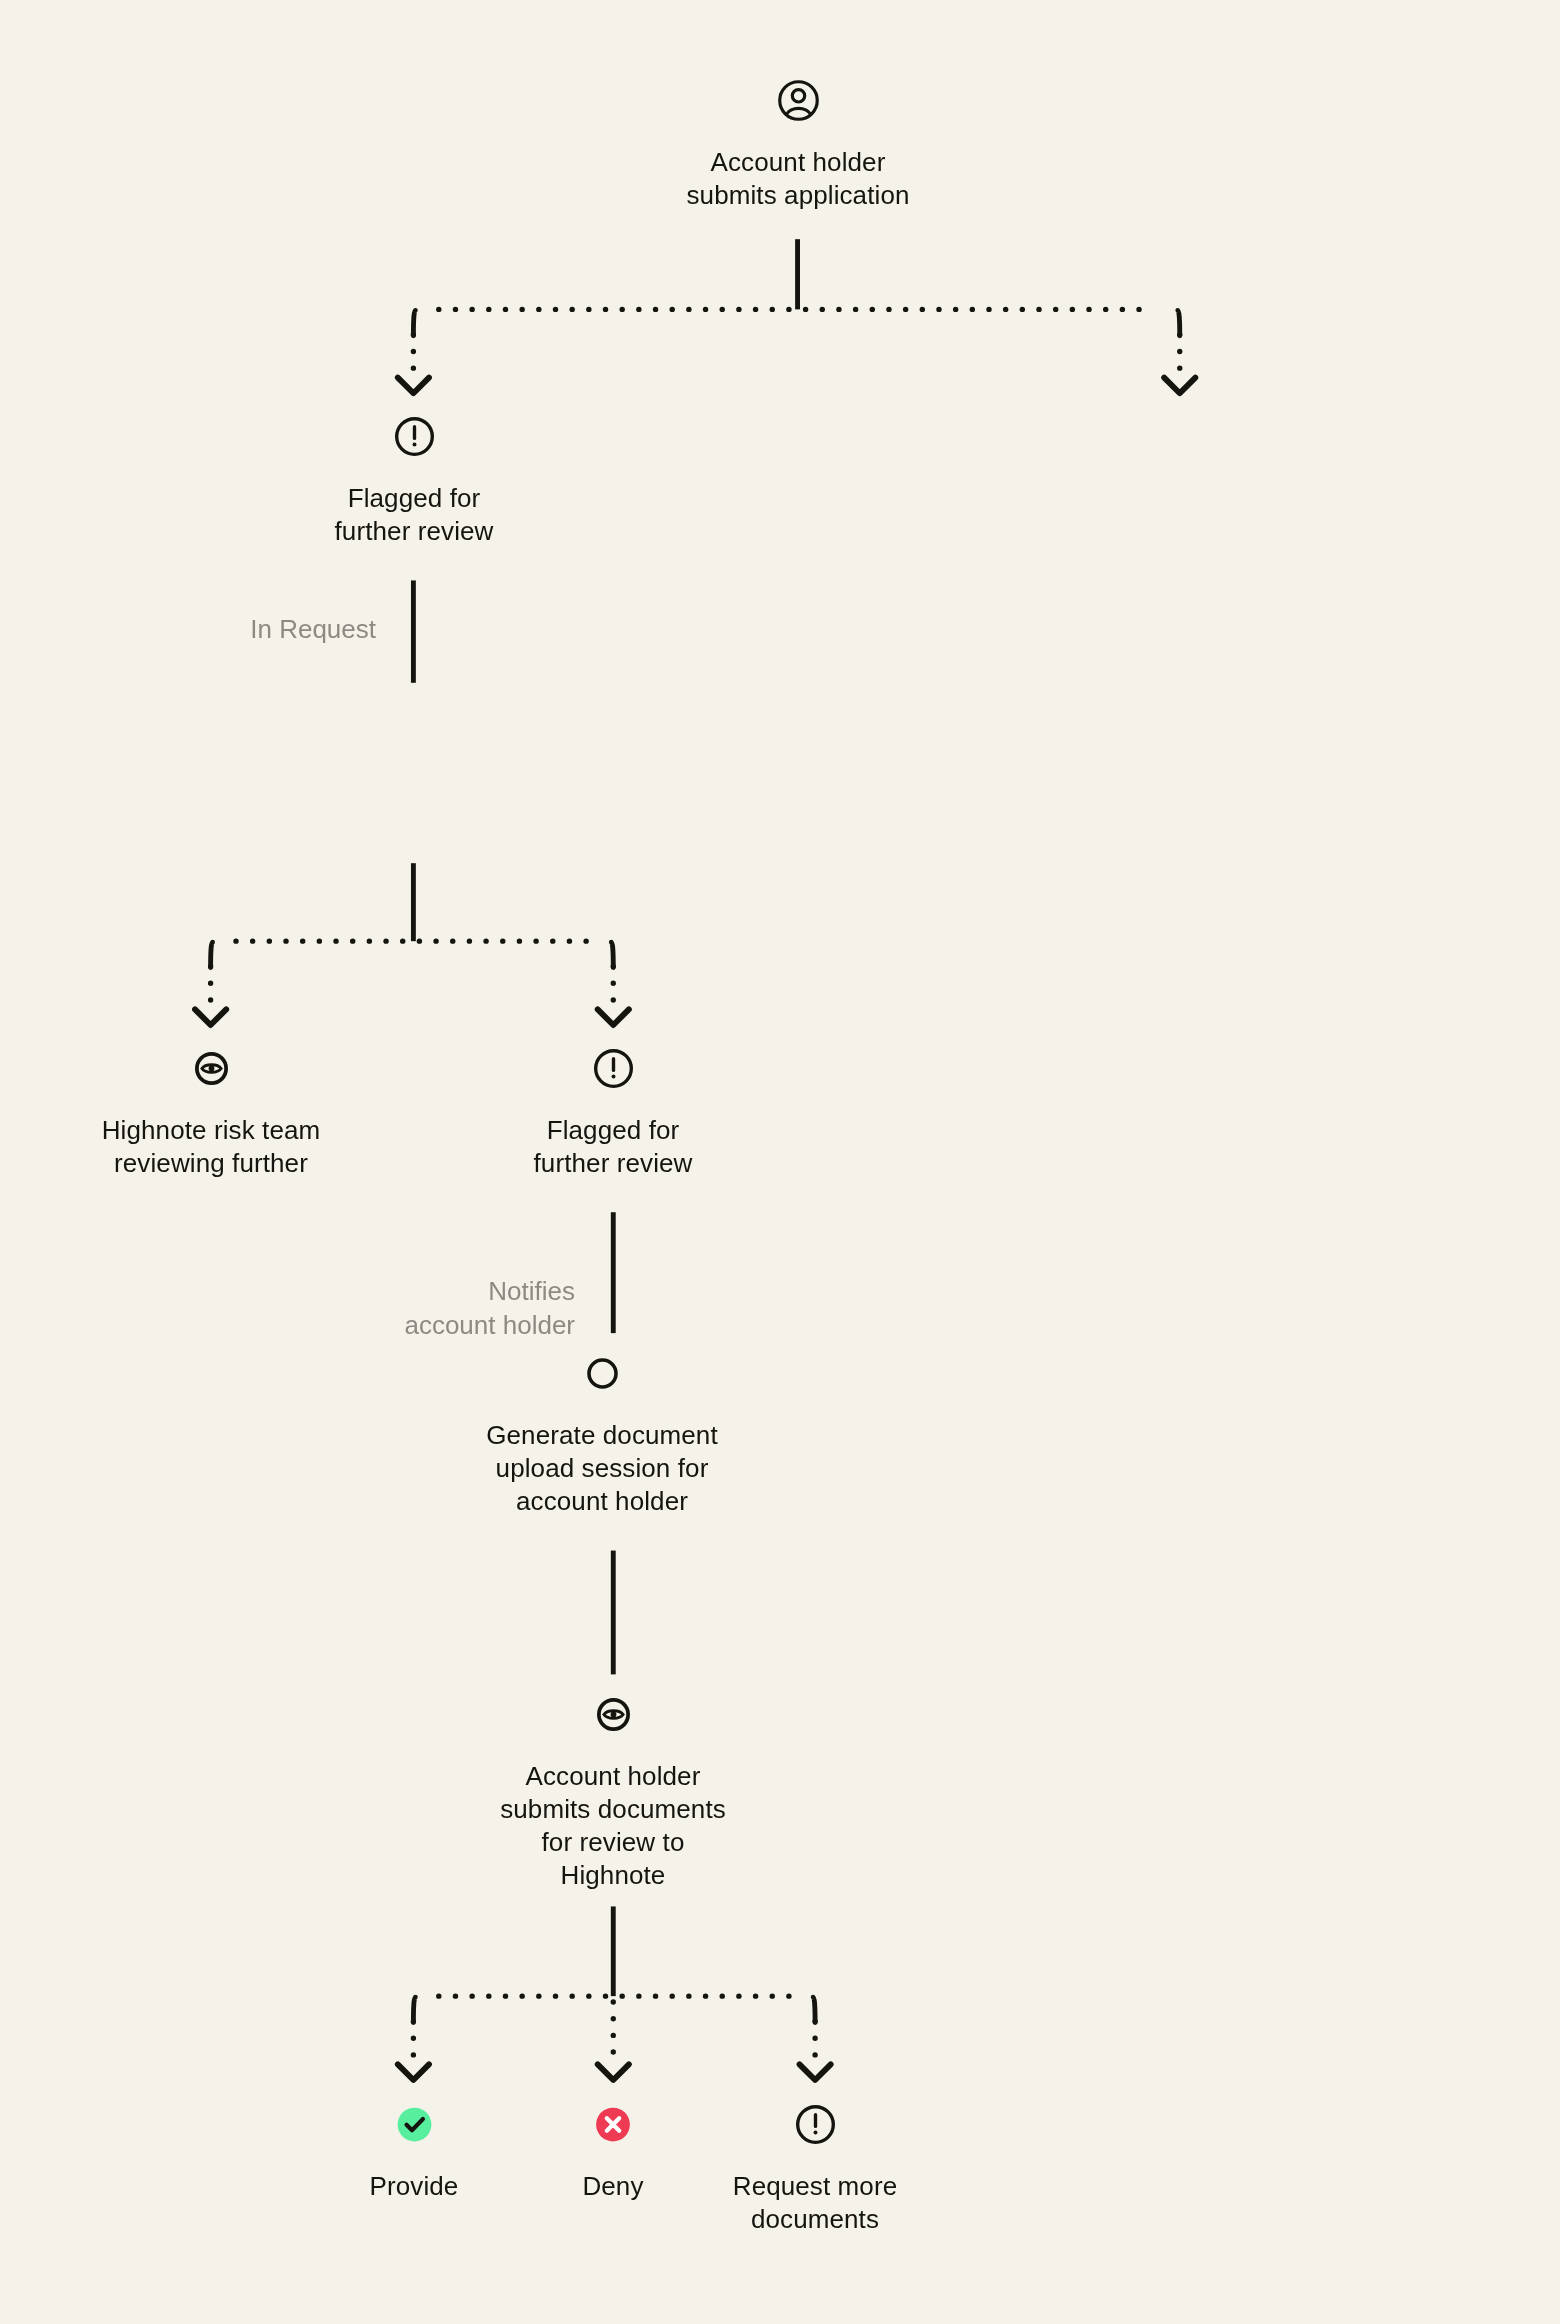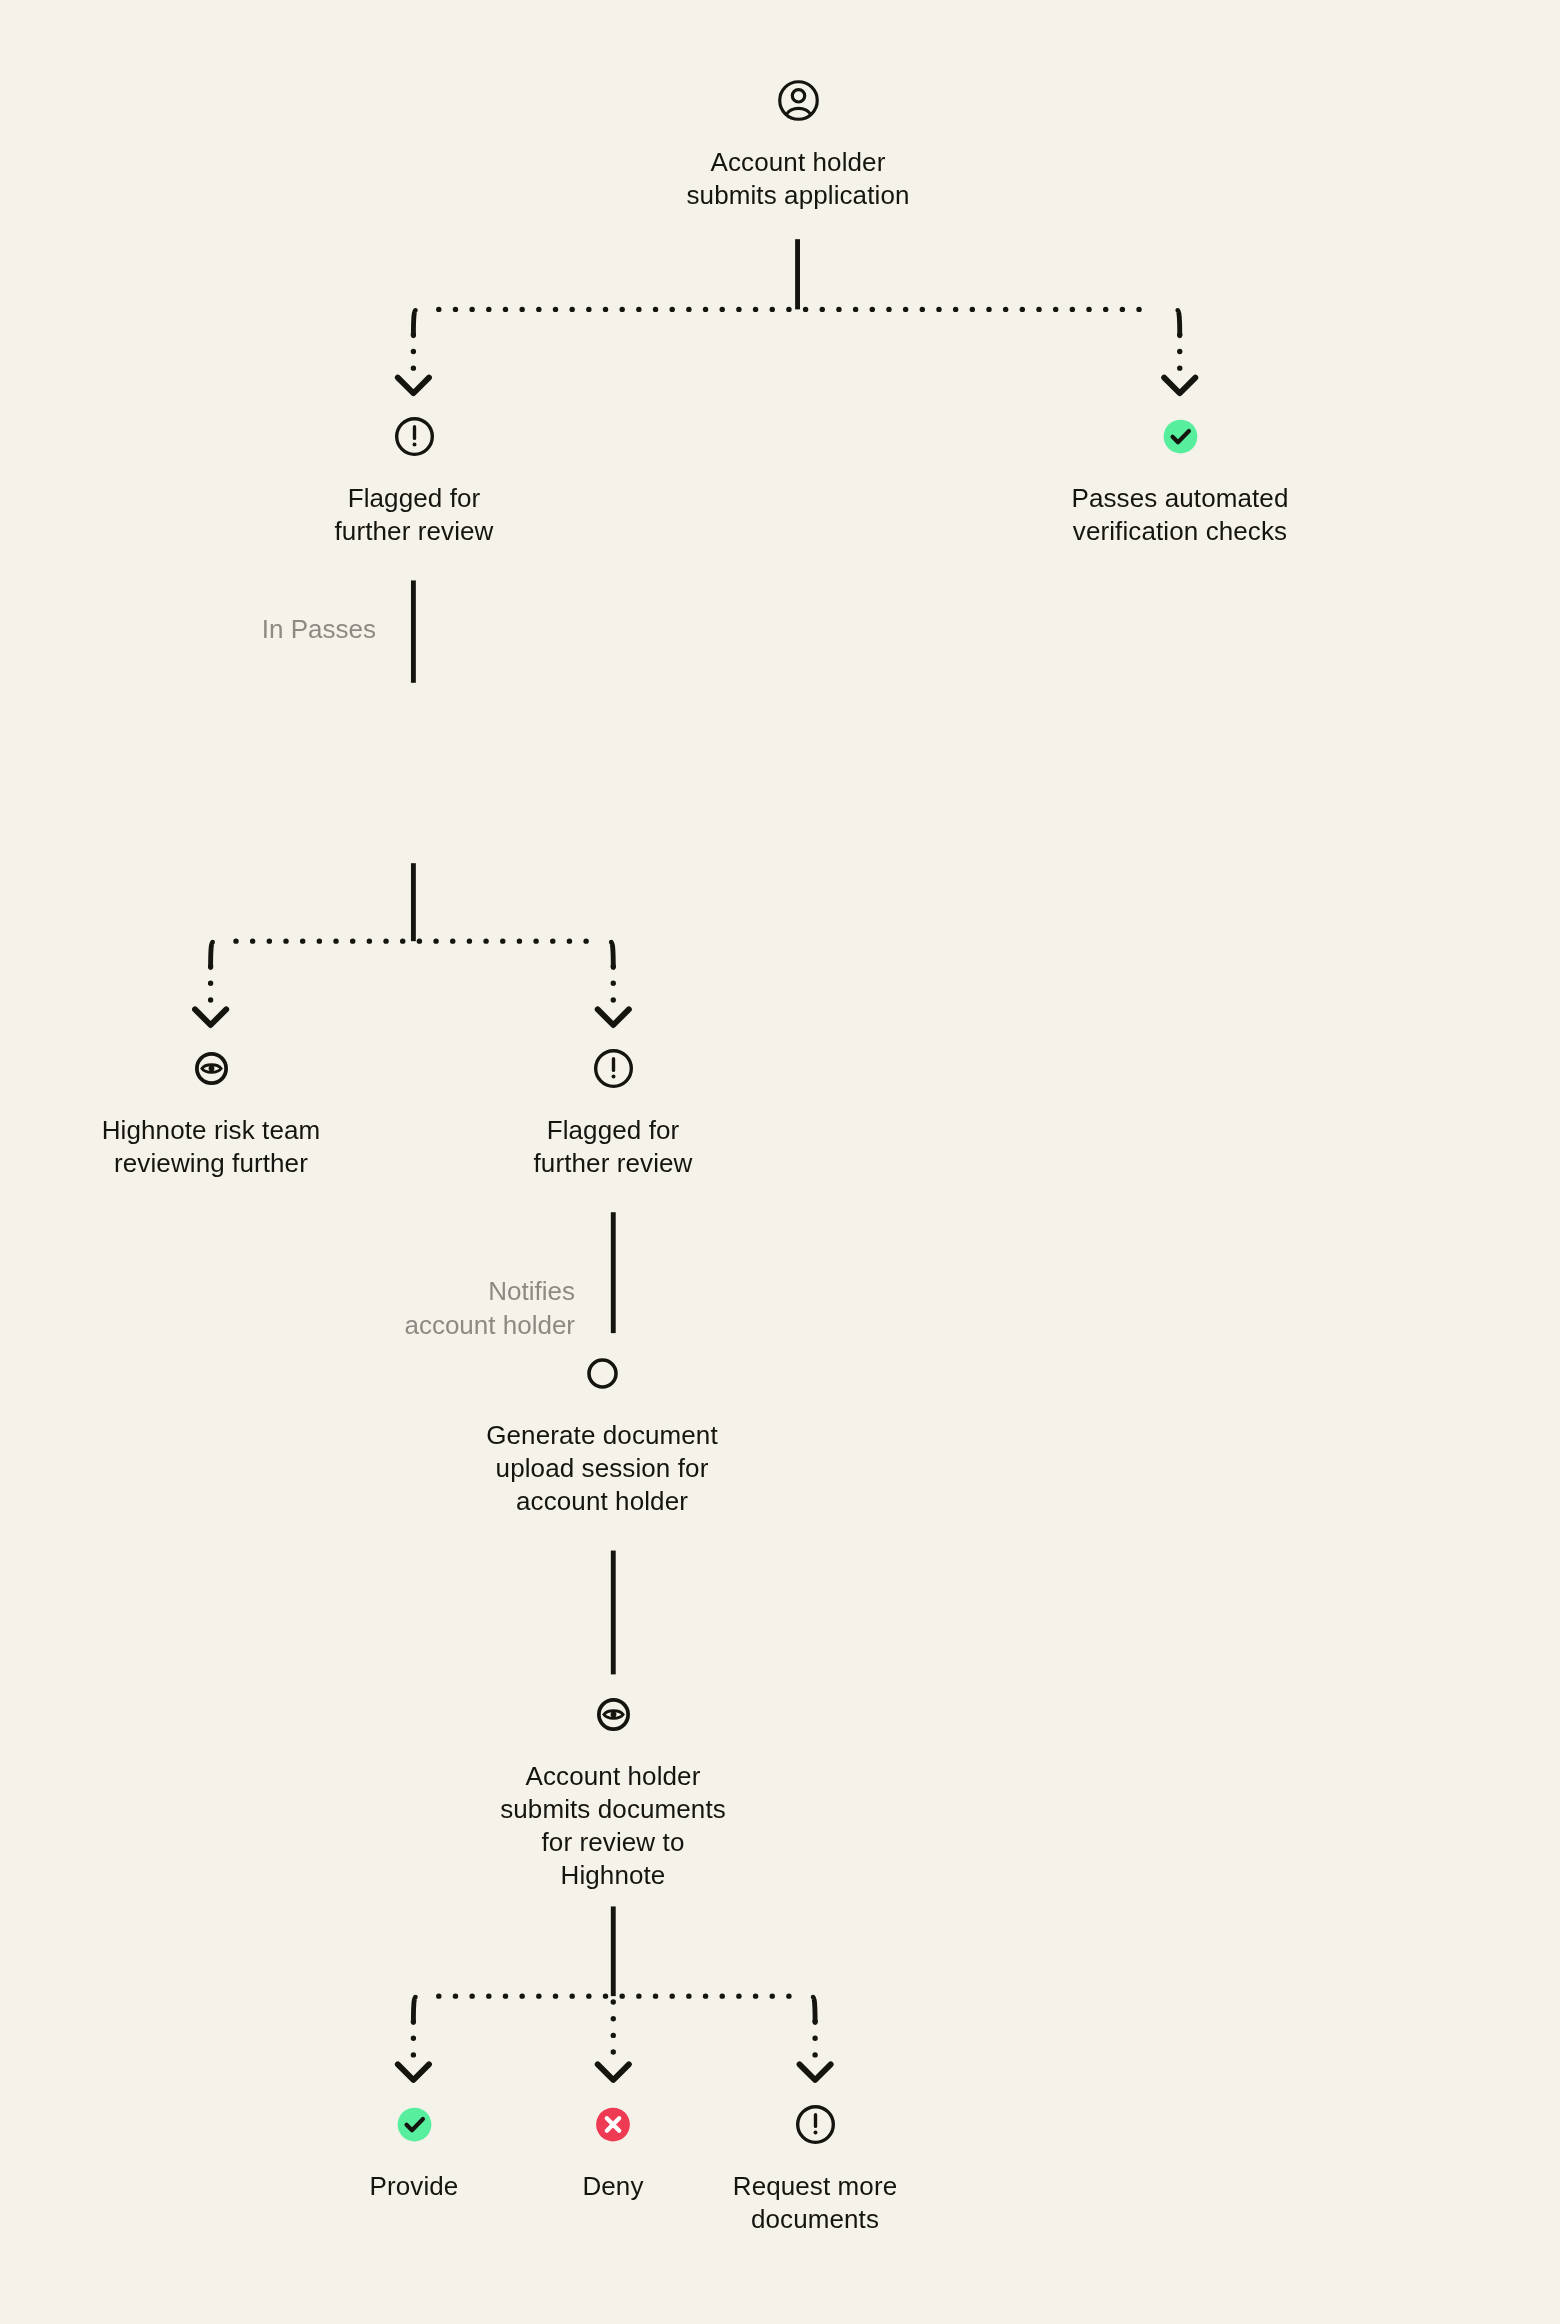--- a/index.html
+++ b/index.html
@@ -139,30 +139,20 @@
       <svg viewBox="0 0 48 48" width="45" height="45" xmlns="http://www.w3.org/2000/svg">
         <circle cx="24" cy="24" r="19" fill="none" stroke="#16140f" stroke-width="3.6"></circle>
         <line x1="24" y1="13.5" x2="24" y2="26" stroke="#16140f" stroke-width="3.6" stroke-linecap="round"></line>
         <circle cx="24" cy="32.6" r="2.1" fill="#16140f"></circle>
       </svg>
     </span>
     <span class="node-label">Flagged for
 further review</span>
   </div>
 
-  <div class="node" style="left:1180px; top:414px;">
-    <span class="node-icon">
-      <svg viewBox="0 0 48 48" width="45" height="45" xmlns="http://www.w3.org/2000/svg">
-        <circle class="badge-green" cx="24" cy="24" r="18"></circle>
-        <path d="M 15.5 24.3 L 21.3 30.2 L 33 18.2" fill="none" stroke="#16140f" stroke-width="4.4" stroke-linecap="round" stroke-linejoin="round"></path>
-      </svg>
-    </span>
-    <span class="node-label">Passes automated
-verification checks</span>
-  </div>
 
 
   <div class="node" style="left:211px; top:1046px;text-align:center;">
     <span class="node-icon">
       <svg viewBox="0 0 48 48" width="45" height="45" xmlns="http://www.w3.org/2000/svg">
         <circle cx="24" cy="24" r="15.6" fill="none" stroke="#16140f" stroke-width="4"></circle>
         <path d="M 13.8 24 C 17.5 18.6 30.5 18.6 34.2 24 C 30.5 29.4 17.5 29.4 13.8 24 Z" fill="none" stroke="#16140f" stroke-width="3.2"></path>
         <circle cx="24" cy="24" r="3.1" fill="#16140f"></circle>
       </svg>
     </span>
@@ -232,19 +222,19 @@
   <div class="node" style="left:613px; top:2102px; width:195px;">
     <span class="node-icon">
       <svg viewBox="0 0 48 48" width="45" height="45" xmlns="http://www.w3.org/2000/svg">
         <circle class="badge-red" cx="24" cy="24" r="18"></circle>
         <path d="M 17.4 17.4 L 30.6 30.6 M 30.6 17.4 L 17.4 30.6" fill="none" stroke="#ffffff" stroke-width="4.6" stroke-linecap="round"></path>
       </svg>
     </span>
     <span class="node-label">Deny</span>
   </div>
 
-  <div class="edge-label" style="left:376px; top:612px;">In Passes</div>
+  <div class="edge-label" style="left:376px; top:612px;">In Request</div>
 
   <div class="edge-label" style="left:575px; top:1237px;margin-top:37px;">Notifies
 account holder</div>
 
 </div>
 
 
 </body></html>

